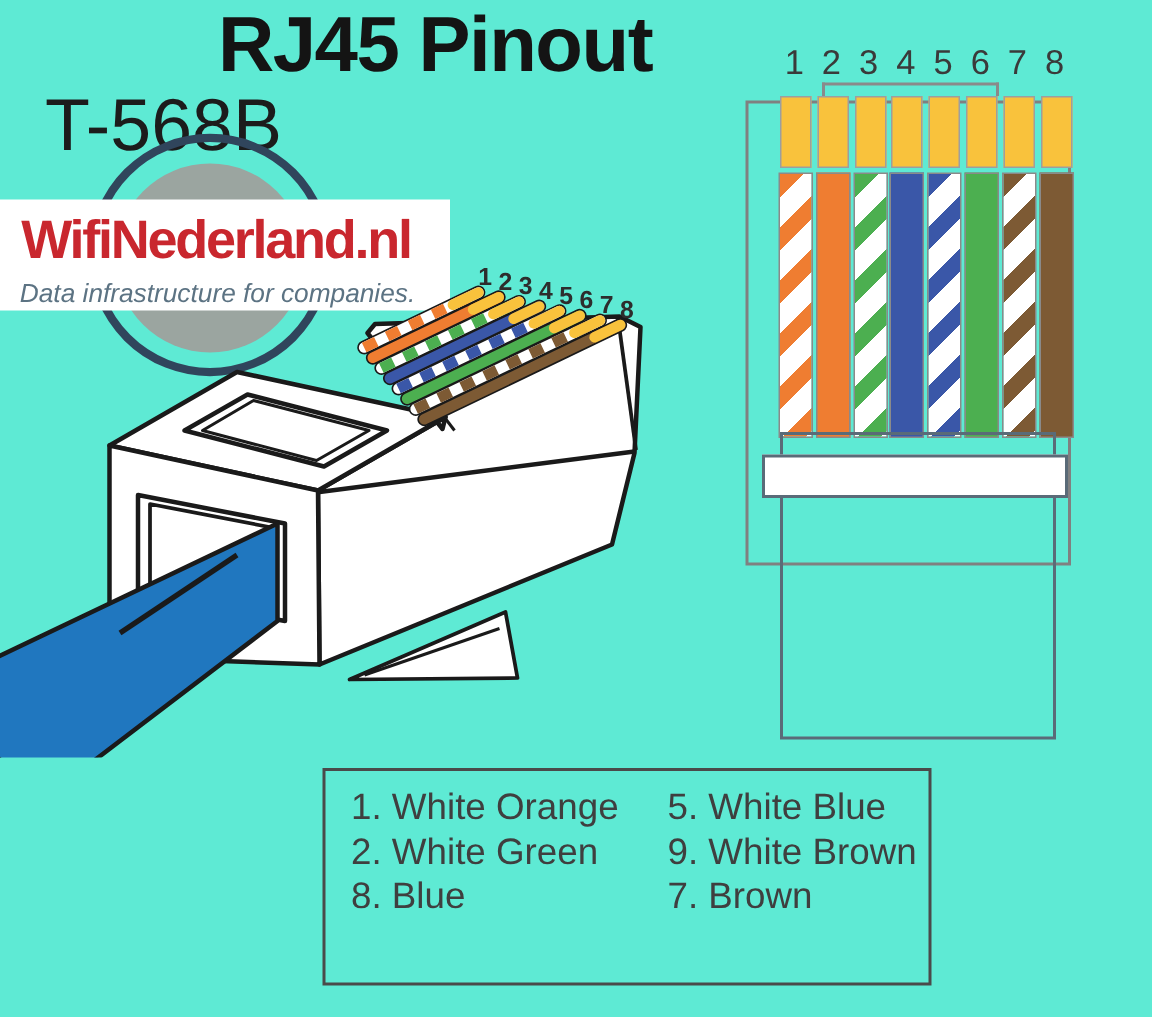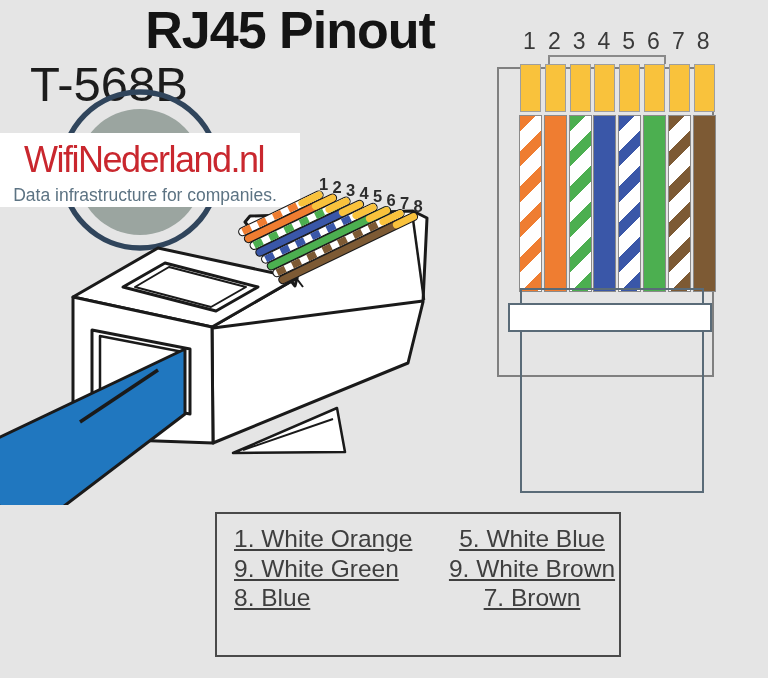--- a/index.html
+++ b/index.html
@@ -1,42 +1,42 @@
 <!DOCTYPE html>
 <html><head>
 <meta charset="utf-8">
 <style>
   html,body{margin:0;padding:0;background:#fff;}
-  #page{position:relative;width:768px;height:678px;background:#e5e5e5;overflow:hidden;
+  #page{position:relative;width:768px;height:678px;background:#5eead4;overflow:hidden;
         font-family:"Liberation Sans",sans-serif;}
   .abs{position:absolute;}
   
   #title{left:30px;top:0px;width:520px;text-align:center;font-size:52px;font-weight:bold;
          color:#141414;letter-spacing:-1px;}
   #subtitle{left:30px;top:56px;width:520px;text-align:left;font-size:49px;font-weight:400;
          color:#1c1c1c;}
   
-  #logo-name{left:2px;top:139px;width:284px;text-align:center;font-size:36px;font-weight:400;
+  #logo-name{left:2px;top:139px;width:284px;text-align:center;font-size:36px;font-weight:700;
          letter-spacing:-1.5px;}
-  #logo-tagline{left:0px;top:185px;width:290px;text-align:center;font-size:17.5px;}
+  #logo-tagline{left:0px;top:185px;width:290px;text-align:center;font-size:17.5px;font-style:italic;}
   
   #front-view{left:490px;top:28px;width:250px;height:470px;}
   #fv-outline{left:7px;top:39px;width:213px;height:306px;border:2.5px solid #808080;}
   #fv-bracket{left:58px;top:27px;width:114px;height:7px;border:2px solid #8a8a8a;border-bottom:none;}
   .fv-num{position:absolute;top:0;width:25px;text-align:center;font-size:23px;color:#3a3a3a;}
   .fv-pin{position:absolute;top:36px;width:19px;height:46px;border:1.5px solid #9e9e9e;}
   .fv-wire{position:absolute;top:87px;width:21px;height:175px;border:1.5px solid #8a8a8a;}
   #fv-jacket{left:30px;top:260px;width:180px;height:201px;border:2px solid #5a6b78;}
   #fv-clipbar{left:18px;top:275px;width:200px;height:25px;background:#fff;border:2px solid #5a6b78;}
   
   #legend{left:215px;top:512px;width:402px;height:131px;border:2px solid #4a4a4a;
           display:flex;flex-direction:row;padding-top:10px;box-sizing:content-box;
-          font-size:24.5px;line-height:29.5px;color:#3f3f3f;text-decoration:underline;}
+          font-size:24.5px;line-height:29.5px;color:#3f3f3f;}
   #legend .col1{margin-left:17px;width:211px;}
-  #legend .col2{flex:1;text-align:center;}
+  #legend .col2{flex:1;}
 </style>
 </head>
 <body>
 
 <div id="page">
 
   <div class="abs" id="title">RJ45 Pinout</div>
   <div class="abs" id="subtitle">T-568B</div>
 
   <svg class="abs" style="left:0;top:85px" width="300" height="175" viewBox="0 0 300 175">
@@ -144,21 +144,21 @@
         <div class="fv-num" style="left: 126.2px;">5</div>
         <div class="fv-num" style="left: 151px;">6</div>
         <div class="fv-num" style="left: 175.8px;">7</div>
         <div class="fv-num" style="left: 200.6px;">8</div>
       </div>
   </div>
 
   <div class="abs" id="legend">
     <div class="col1">
       <div>1. White Orange</div>
-      <div>9. White Green</div>
+      <div>2. White Green</div>
       <div>8. Blue</div>
     </div>
     <div class="col2">
       <div>5. White Blue</div>
       <div>9. White Brown</div>
       <div>7. Brown</div>
     </div>
   </div>
 
 </div>

